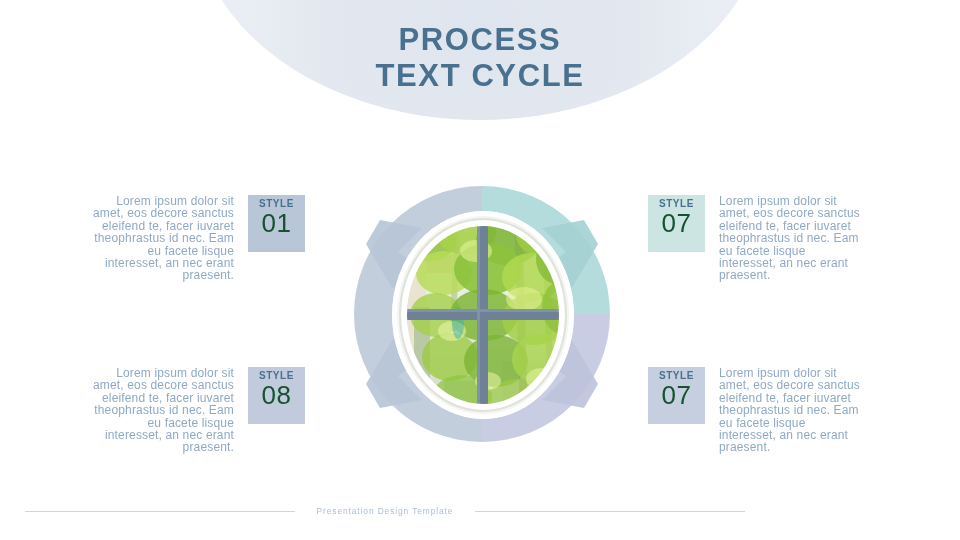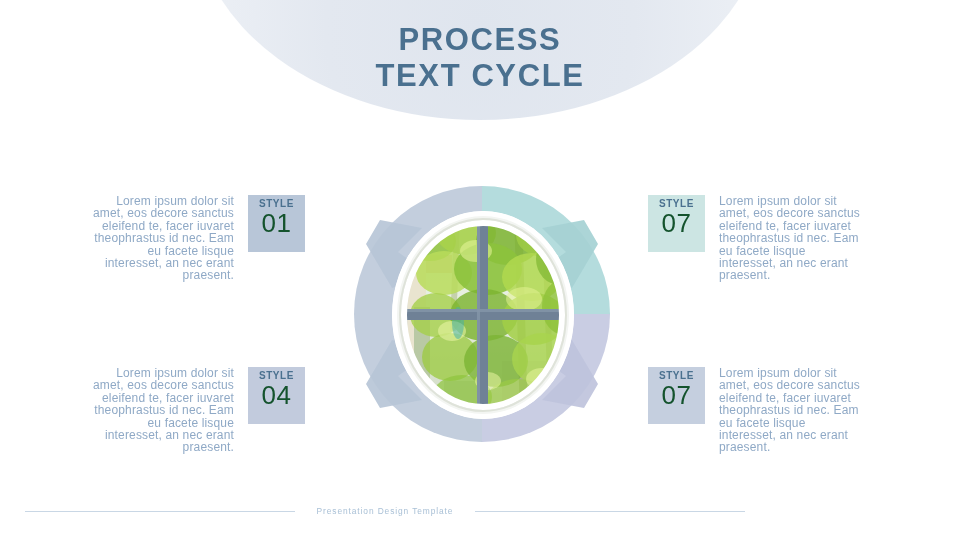--- a/index.html
+++ b/index.html
@@ -288,21 +288,21 @@
     <div class="badge" style="background:#b8c6d8;">
       <div class="badge-style">STYLE</div>
       <div class="badge-num">01</div>
     </div>
   </div>
 
   <div class="row row-left row-04">
     <div class="copy copy-left">Lorem ipsum dolor sit amet, eos decore sanctus eleifend te, facer iuvaret theophrastus id nec. Eam eu facete lisque interesset, an nec erant praesent.</div>
     <div class="badge" style="background:#c2cbdd;">
       <div class="badge-style">STYLE</div>
-      <div class="badge-num">04</div>
+      <div class="badge-num">08</div>
     </div>
   </div>
 
   <div class="row row-right row-02">
     <div class="badge" style="background:#cce5e3;">
       <div class="badge-style">STYLE</div>
       <div class="badge-num">07</div>
     </div>
     <div class="copy copy-right">Lorem ipsum dolor sit amet, eos decore sanctus eleifend te, facer iuvaret theophrastus id nec. Eam eu facete lisque interesset, an nec erant praesent.</div>
   </div>

